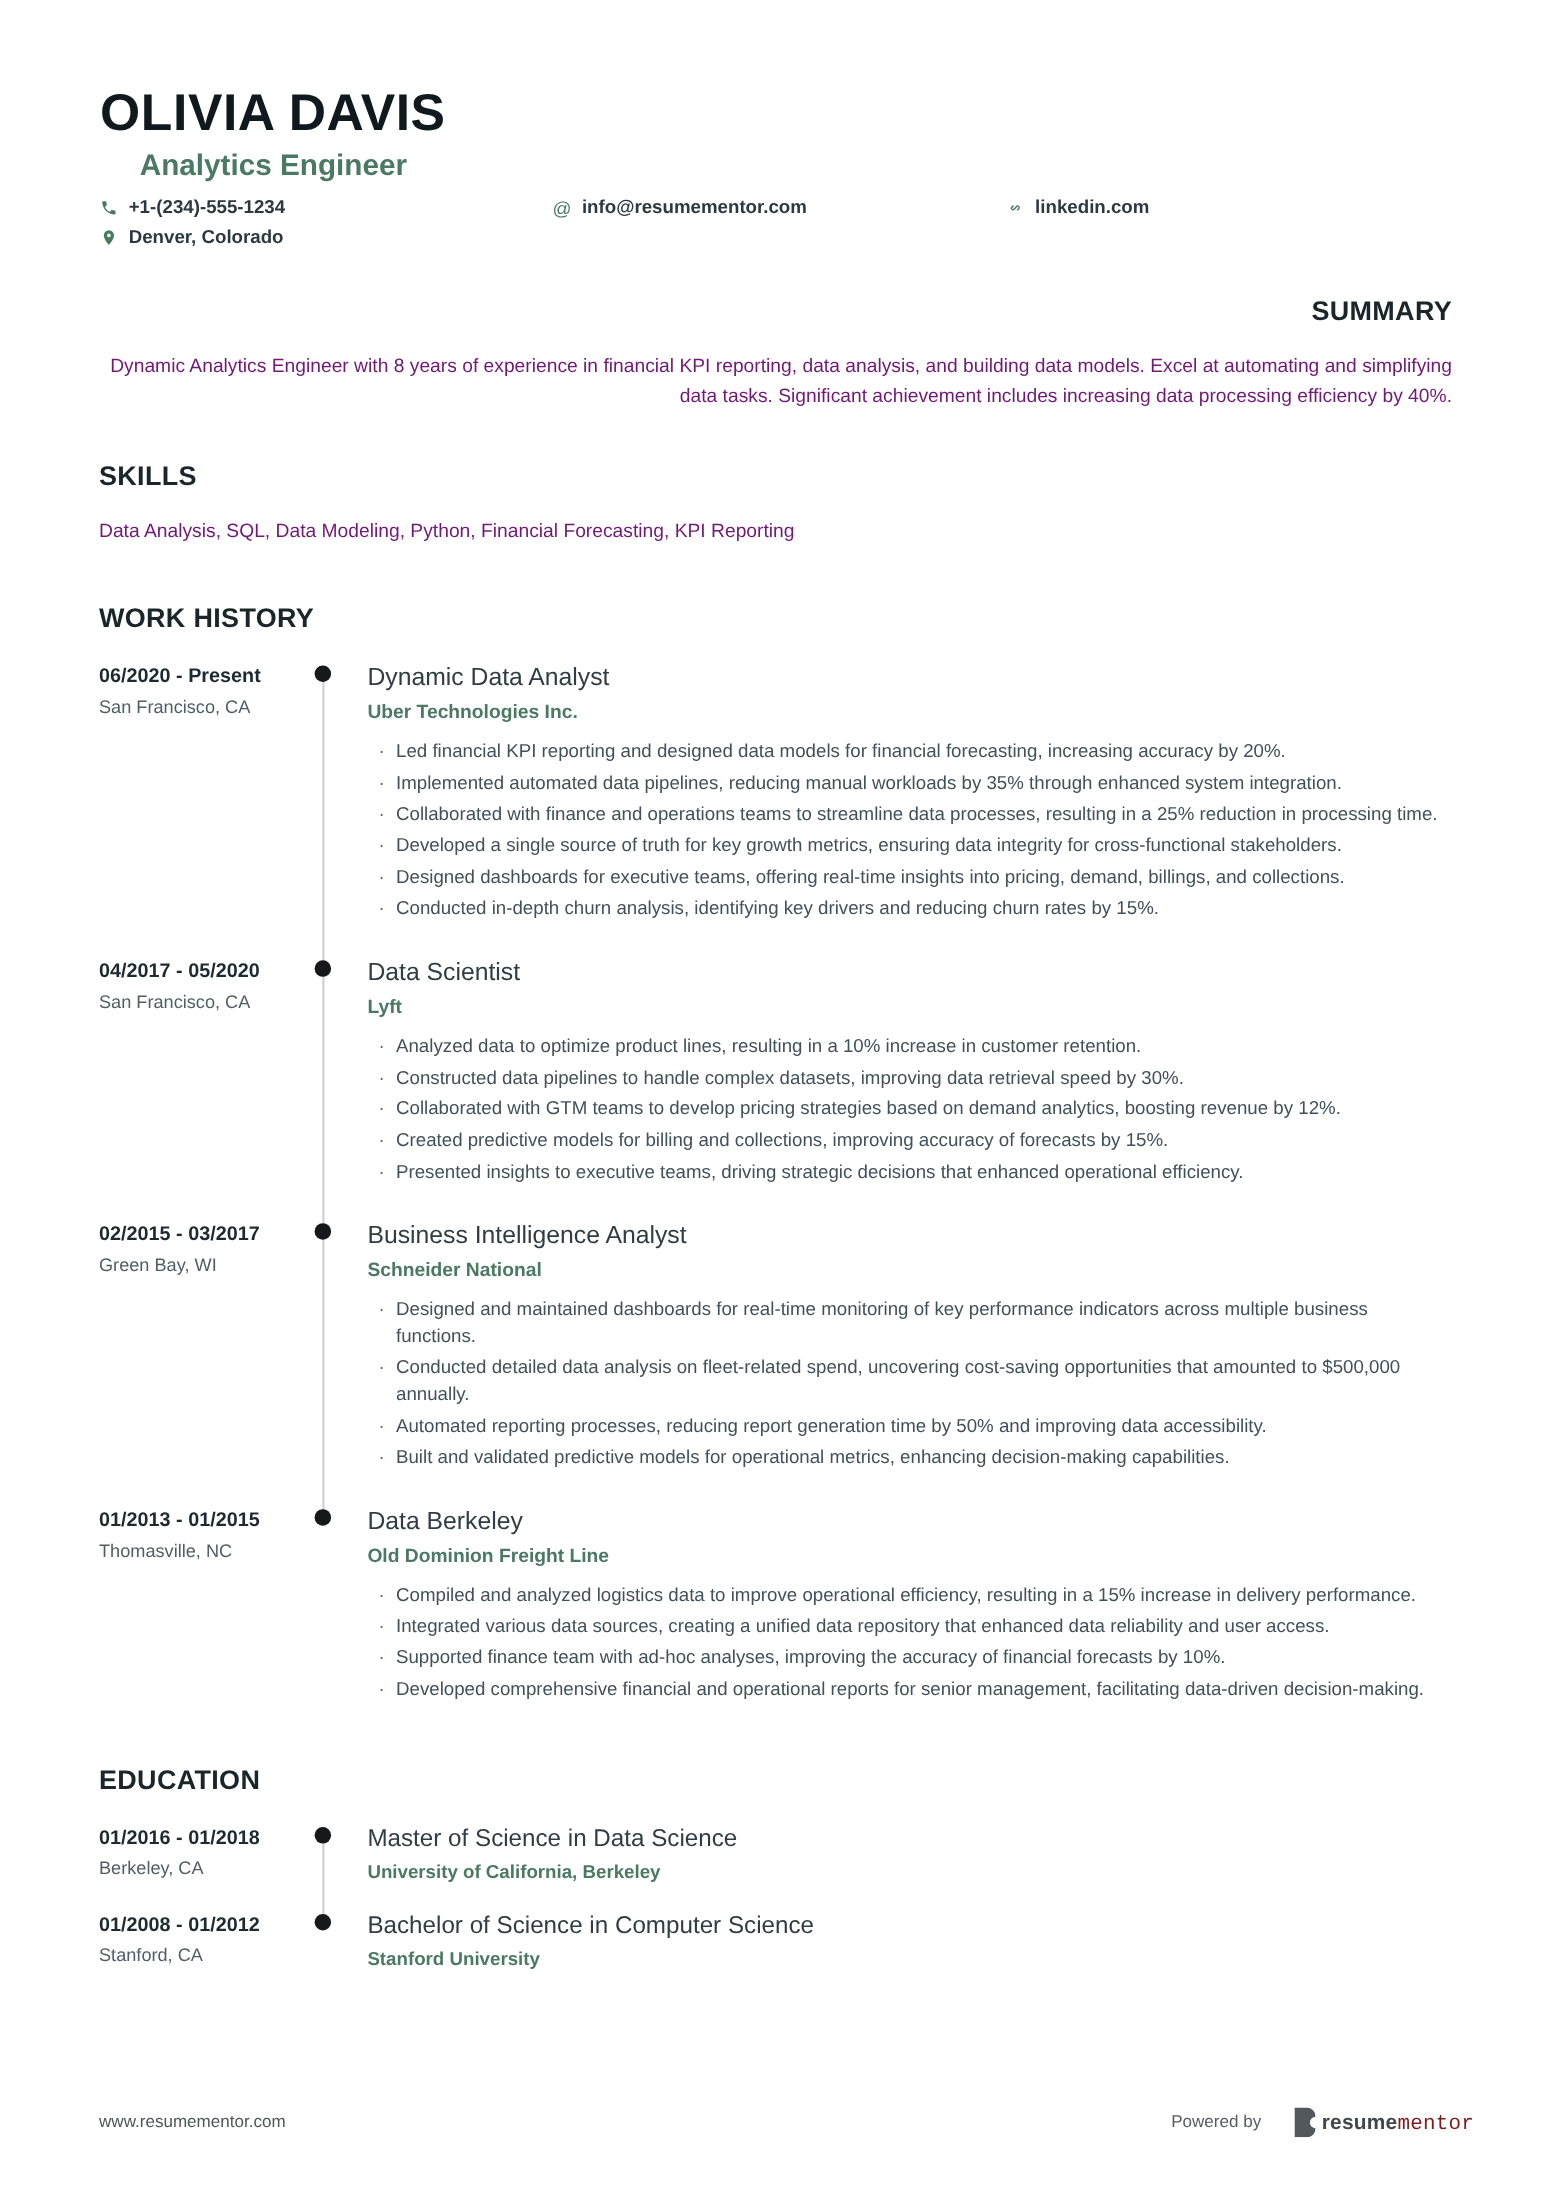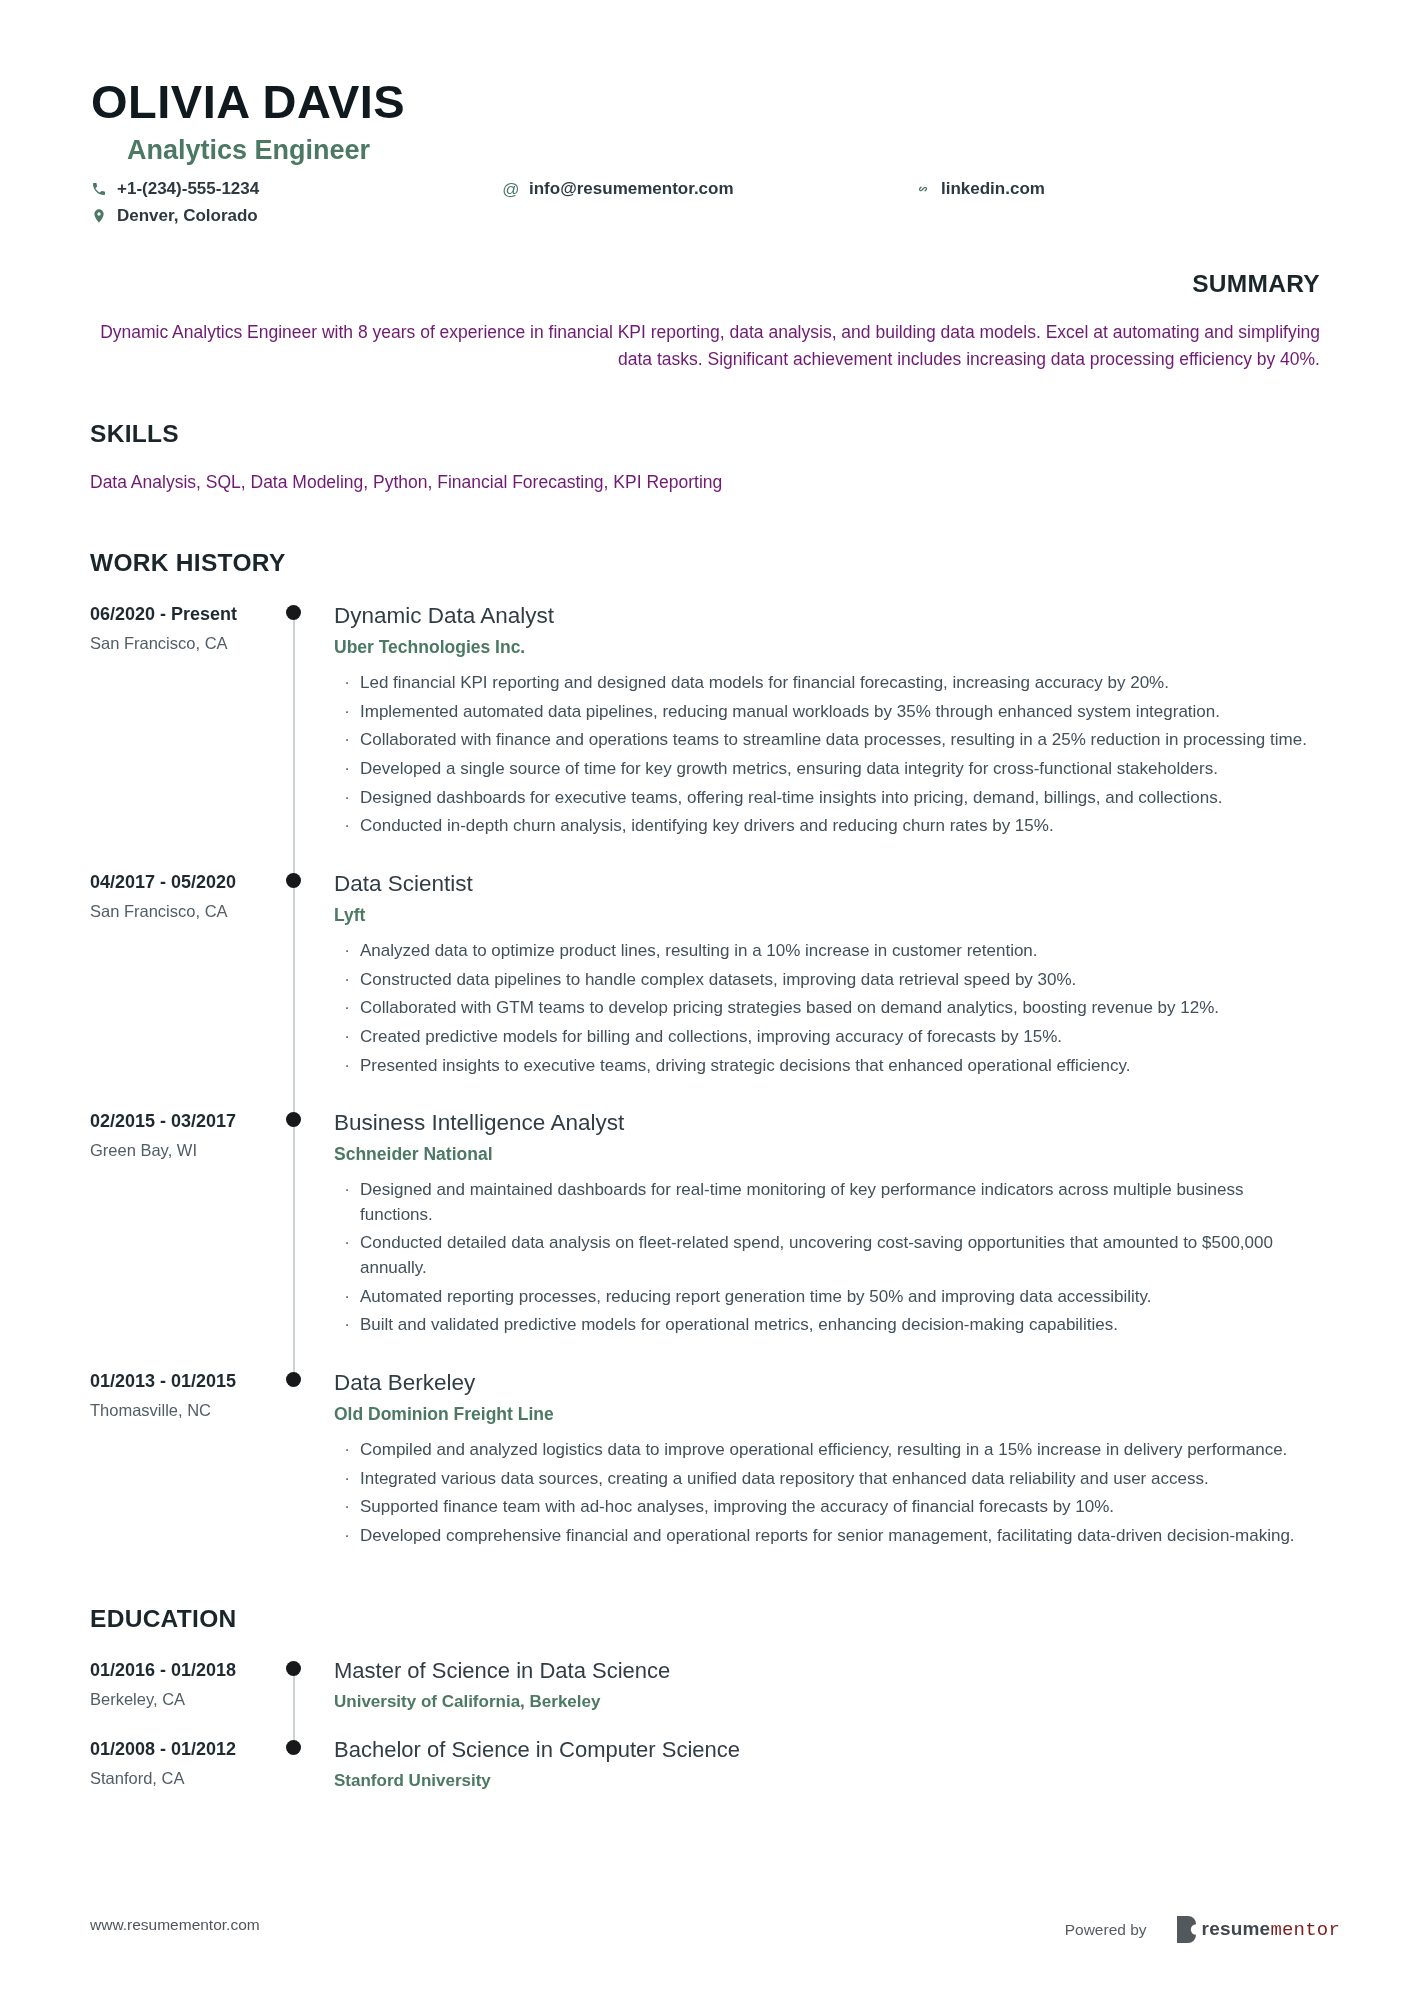--- a/index.html
+++ b/index.html
@@ -76,21 +76,21 @@
   .bullet .btext{font-size:17px;line-height:1.45;color:#42505a;}
 
   
   .edu-degree{font-size:22px;color:#313d44;}
   .edu-school{font-size:17px;font-weight:700;color:#4b7963;margin-top:8px;}
   .edu-entry{margin-bottom:24px;}
 
   
   .footer{
     position:absolute;left:90px;right:70px;bottom:52px;
-    display:flex;justify-content:space-between;
+    display:flex;align-items:center;justify-content:space-between;
   }
   .footer-url{font-size:15.5px;color:#4e565c;}
   .footer-right{display:flex;align-items:center;gap:26px;}
   .powered{font-size:15.5px;color:#555c60;}
   .logo{display:flex;align-items:center;gap:6px;}
   .logo-mark{width:23px;height:27px;display:inline-block;}
   .logo-text{font-size:19px;letter-spacing:.2px;}
   .logo-text .lt-a{font-weight:700;color:#41484d;}
   .logo-text .lt-b{font-weight:400;color:#7f1d1d;font-family:Liberation Mono, monospace;}
 </style>
@@ -170,21 +170,21 @@
             <div class="bullet">
                 <span class="bdot"></span>
                 <span class="btext">Implemented automated data pipelines, reducing manual workloads by 35% through enhanced system integration.</span>
               </div>
             <div class="bullet">
                 <span class="bdot"></span>
                 <span class="btext">Collaborated with finance and operations teams to streamline data processes, resulting in a 25% reduction in processing time.</span>
               </div>
             <div class="bullet">
                 <span class="bdot"></span>
-                <span class="btext">Developed a single source of time for key growth metrics, ensuring data integrity for cross-functional stakeholders.</span>
+                <span class="btext">Developed a single source of truth for key growth metrics, ensuring data integrity for cross-functional stakeholders.</span>
               </div>
             <div class="bullet">
                 <span class="bdot"></span>
                 <span class="btext">Designed dashboards for executive teams, offering real-time insights into pricing, demand, billings, and collections.</span>
               </div>
             <div class="bullet">
                 <span class="bdot"></span>
                 <span class="btext">Conducted in-depth churn analysis, identifying key drivers and reducing churn rates by 15%.</span>
               </div>
           </div>

